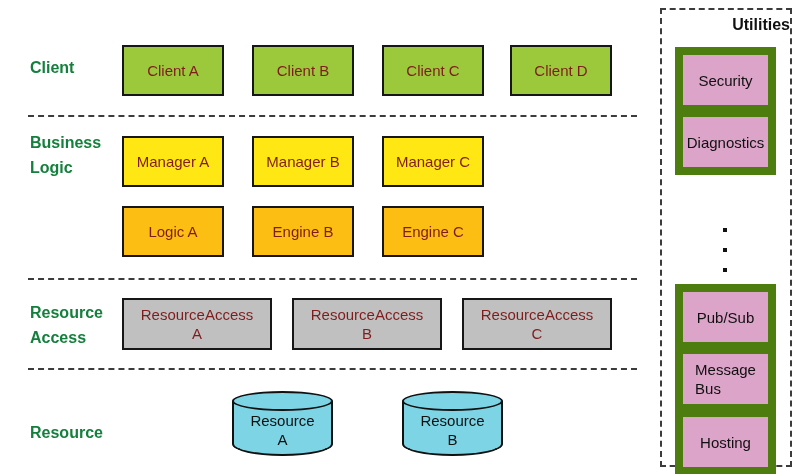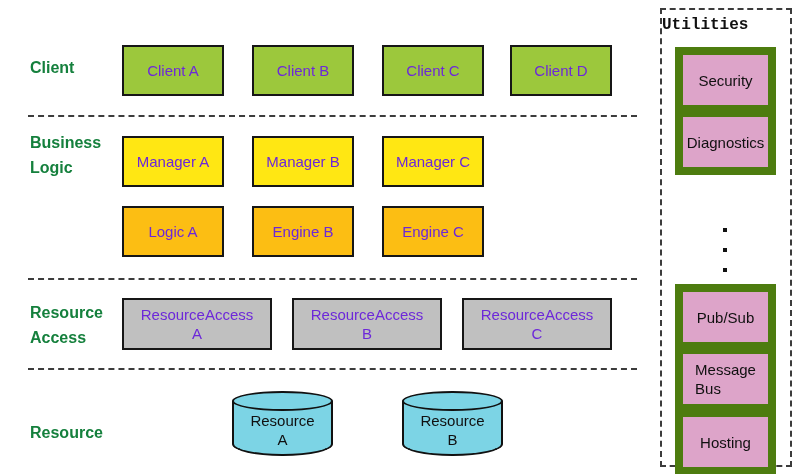--- a/index.html
+++ b/index.html
@@ -32,21 +32,21 @@
     width: 102px;
     height: 51px;
     box-sizing: border-box;
     border: 2px solid #161616;
     display: flex;
     align-items: center;
     justify-content: center;
     text-align: center;
     font-size: 15px;
     line-height: 19px;
-    color: #6d28d9;
+    color: #7f1d1d;
     white-space: pre-line;
   }
   .client  { background: #9cc83c; }
   .manager { background: #ffe713; }
   .engine  { background: #fcbe13; }
   .ra      { width: 150px; height: 52px; background: #c0c0c0; }
   .cylinder {
     position: absolute;
     top: 391px;
     width: 101px;
@@ -89,25 +89,24 @@
     left: 660px; top: 8px;
     width: 132px; height: 459px;
     box-sizing: border-box;
     border: 2px dashed #3c3c3c;
     background: #ffffff;
   }
   .utilities-title {
     position: absolute;
     top: 6px; left: 0;
     width: 100%;
-    text-align: left;
+    text-align: right;
     font-weight: 700;
     font-size: 16px;
     color: #111111;
-    font-family: Liberation Mono, monospace;
   }
   .ubox {
     position: absolute;
     left: 13px;
     width: 101px; height: 66px;
     box-sizing: border-box;
     background: #dda4c9;
     border: 8px solid #4d7c0f;
     display: flex;
     align-items: center;

